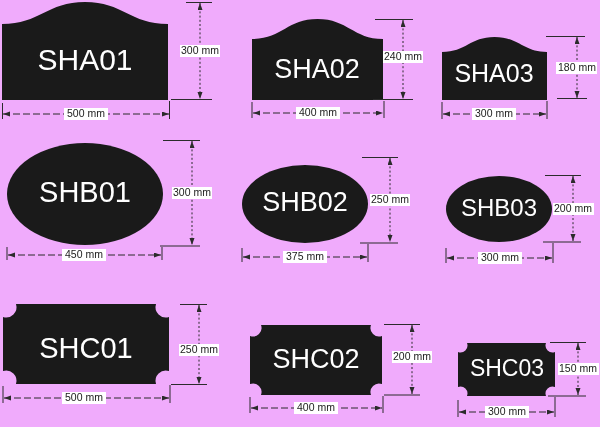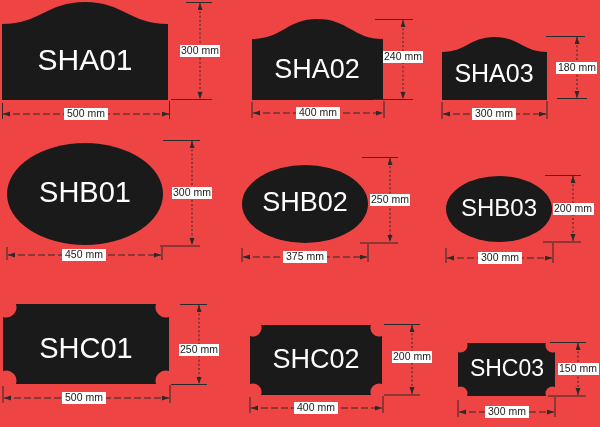--- a/index.html
+++ b/index.html
@@ -1,19 +1,19 @@
 <!DOCTYPE html>
 <html><head>
 <meta charset="utf-8">
 <style>
   html,body { margin:0; padding:0; background:#ffffff; }
   .stage {
     position:relative;
     width:600px; height:427px;
-    background:#ef4444;
+    background:#f0abfc;
     font-family:"Liberation Sans", sans-serif;
     overflow:hidden;
   }
   svg { display:block; }
   .shape-label {
     font-family:"Liberation Sans", sans-serif;
     text-anchor:middle;
   }
   .dim-line-v { stroke:#2b2b2b; stroke-width:1; stroke-dasharray:2 2.2; fill:none; }
   .dim-line-h { stroke:#2b2b2b; stroke-width:1; stroke-dasharray:7 3; fill:none; }

